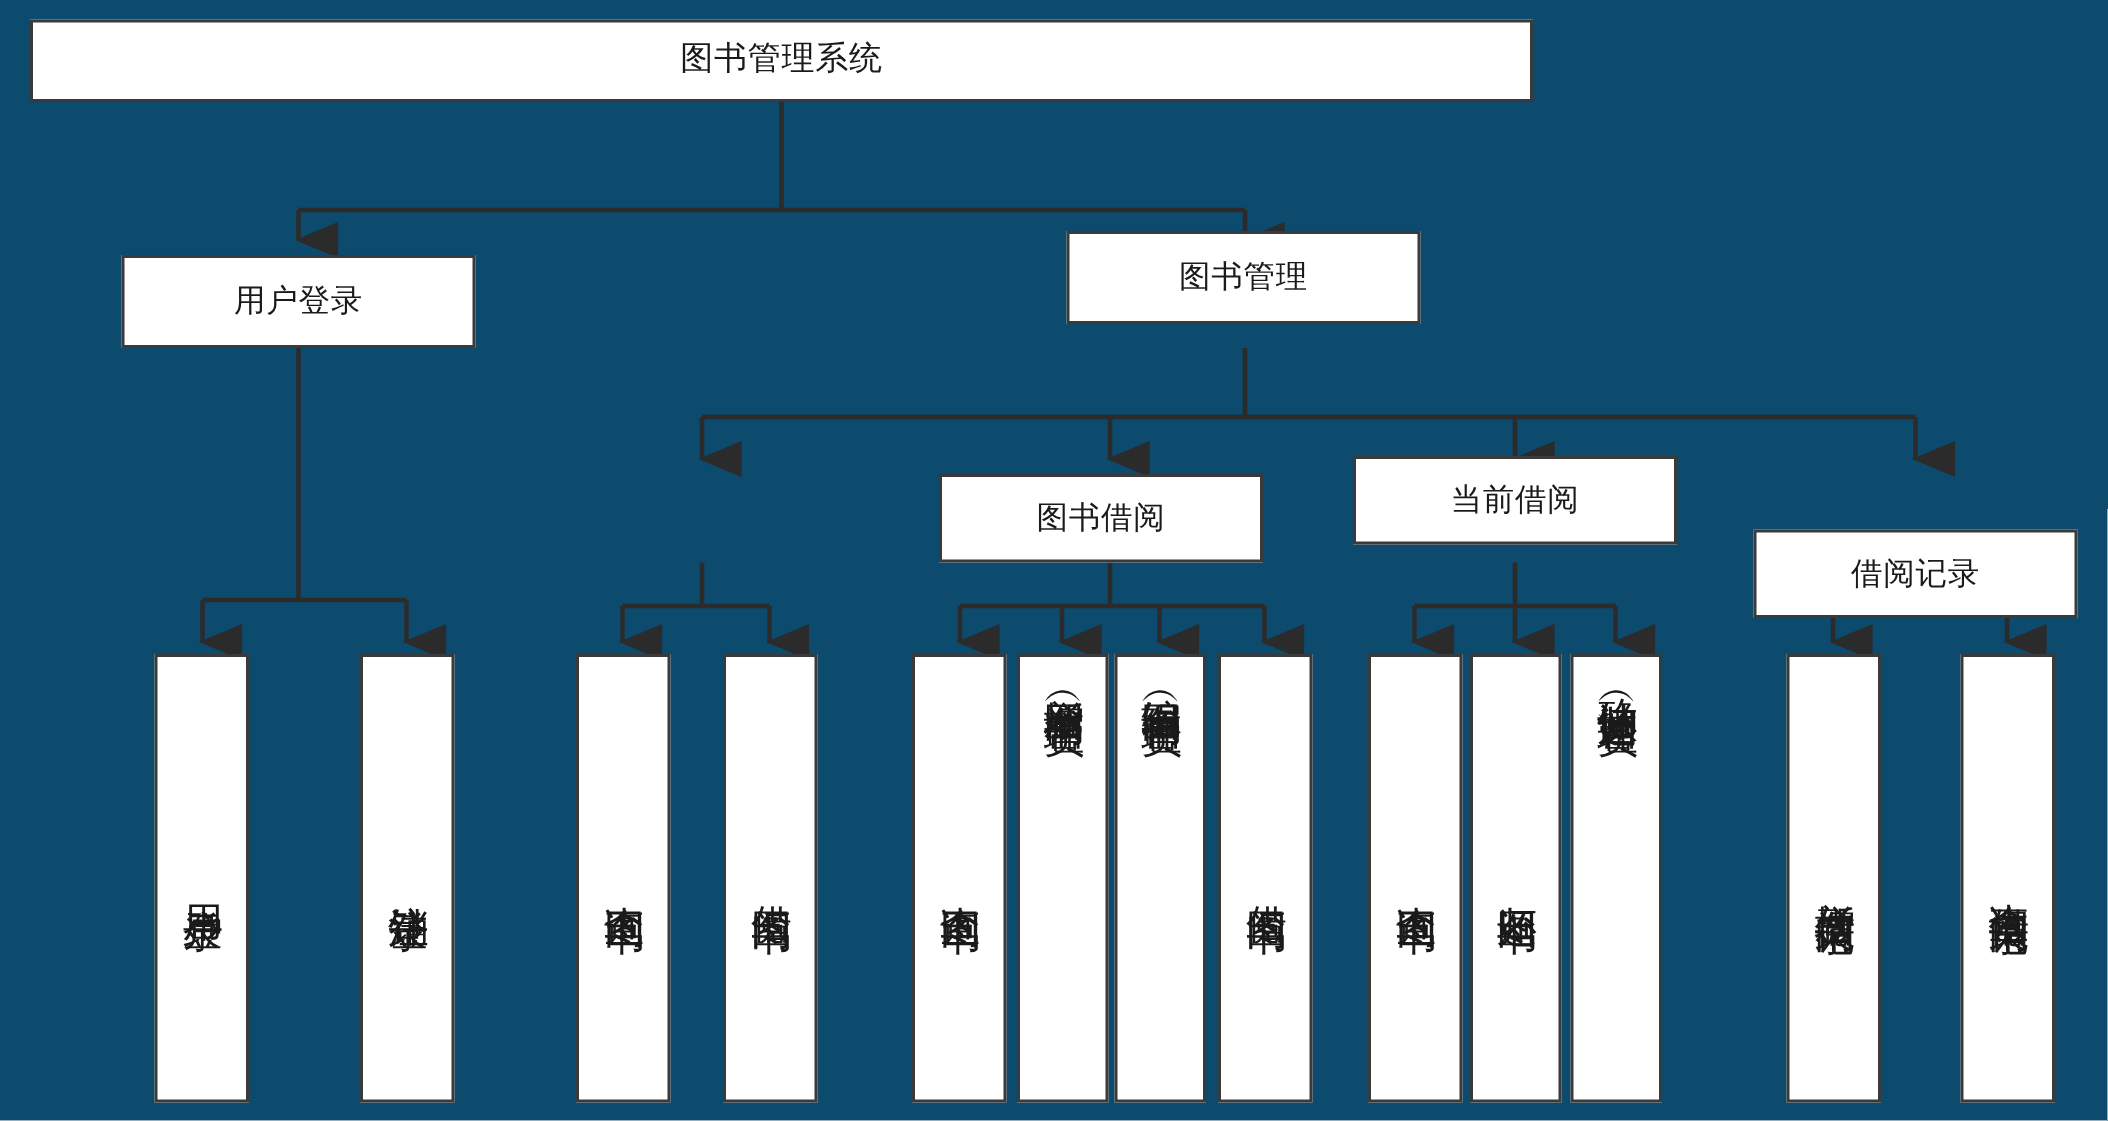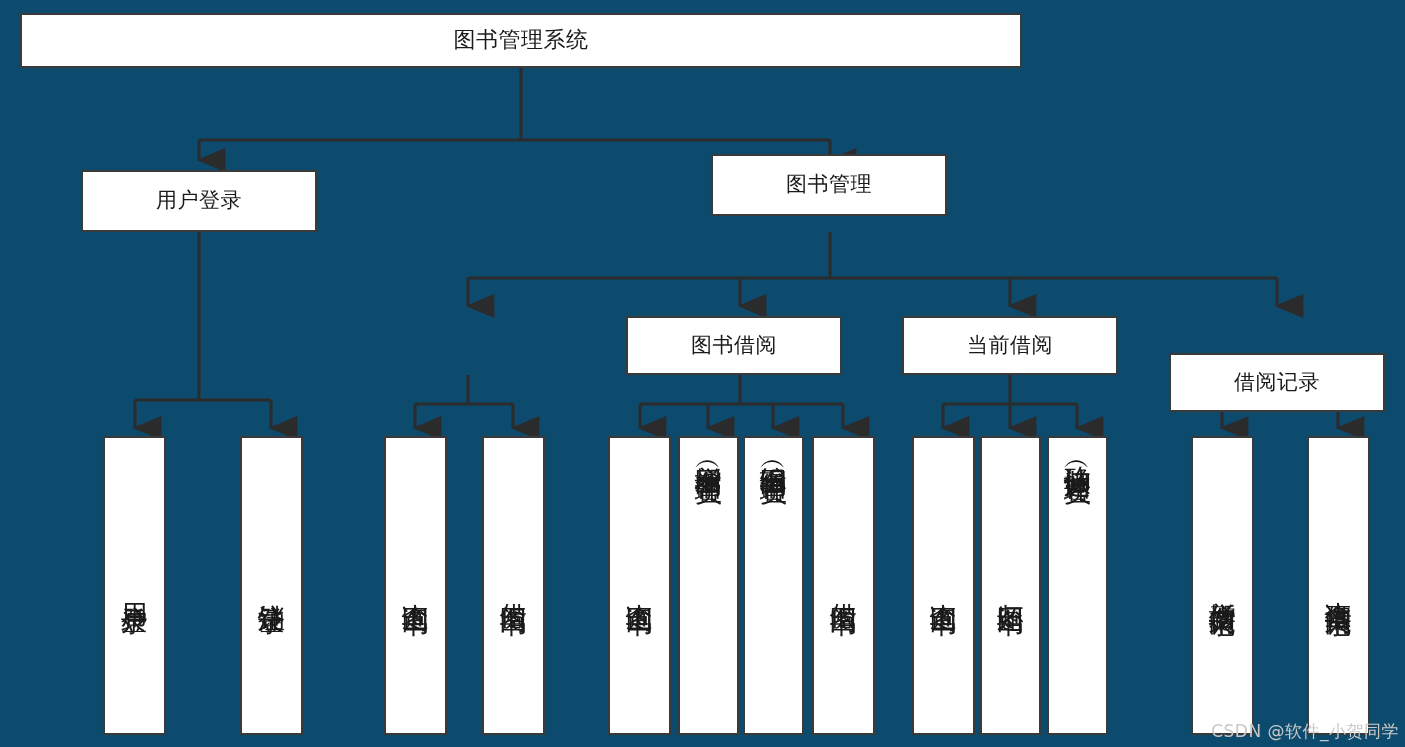--- a/index.html
+++ b/index.html
@@ -133,21 +133,21 @@
   <div class="node h-node" style="left:81px;top:170px;width:236px;height:62px;">
     <span class="lbl">用户登录</span>
   </div>
   <div class="node h-node" style="left:711px;top:154px;width:236px;height:62px;">
     <span class="lbl">图书管理</span>
   </div>
 
   <div class="node h-node" style="left:626px;top:316px;width:216px;height:59px;">
     <span class="lbl">图书借阅</span>
   </div>
-  <div class="node h-node" style="left:902px;top:316px;width:216px;height:59px;font-family:Liberation Serif, serif;">
+  <div class="node h-node" style="left:902px;top:304px;width:216px;height:59px;font-family:Liberation Serif, serif;">
     <span class="lbl">当前借阅</span>
   </div>
   <div class="node h-node" style="left:1169px;top:316px;width:216px;height:59px;margin-top:37px;">
     <span class="lbl">借阅记录</span>
   </div>
 
   <div class="node leaf center" style="left:103px;top:436px;width:63px;height:299px;">
     <span class="lbl">用户登录</span>
   </div>
   <div class="node leaf center" style="left:240px;top:436px;width:63px;height:299px;">
@@ -184,15 +184,14 @@
     <span class="lbl">确认归还（管理员）</span>
   </div>
 
   <div class="node leaf center" style="left:1191px;top:436px;width:63px;height:299px;">
     <span class="lbl">新增借阅记录</span>
   </div>
   <div class="node leaf center" style="left:1307px;top:436px;width:63px;height:299px;">
     <span class="lbl">查询借阅记录</span>
   </div>
 
-  <div class="watermark">CSDN @软件_小贺同学</div>
 
 </div>
 
 </body></html>

